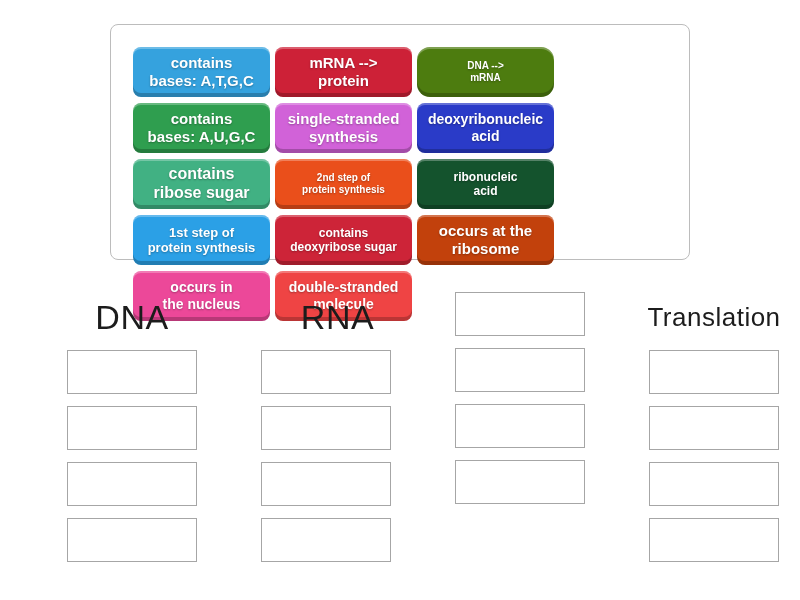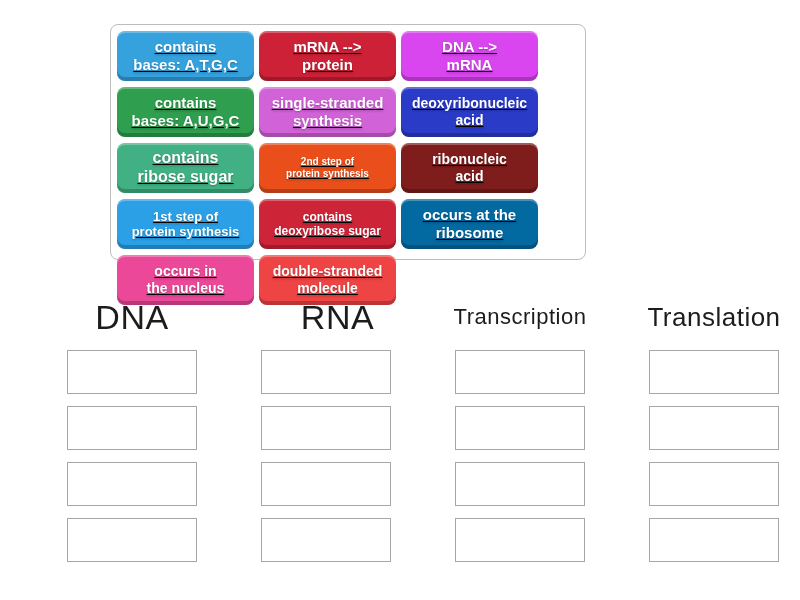--- a/index.html
+++ b/index.html
@@ -15,33 +15,32 @@
     position: relative;
     width: 800px;
     height: 600px;
     background: #ffffff;
   }
   
   .tray {
     position: absolute;
     left: 110px;
     top: 24px;
-    width: 476px;
+    width: 580px;
     height: 236px;
     box-sizing: border-box;
     border: 1px solid #bcbcbc;
     border-radius: 8px;
     background: #ffffff;
-    padding: 6px;
+    padding: 22px;
     display: flex;
     flex-wrap: wrap;
     column-gap: 5px;
     row-gap: 6px;
     align-content: flex-start;
-    text-decoration: underline;
   }
   .tile {
     width: 137px;
     height: 50px;
     box-sizing: border-box;
     border-radius: 8px;
     display: flex;
     align-items: center;
     justify-content: center;
     text-align: center;
@@ -91,39 +90,39 @@
 </style>
 </head>
 <body>
 
 <div class="stage">
   <div class="tray" id="tray">
       <div class="tile" style="background: rgb(53, 162, 222); font-size: 15px;">contains
 bases: A,T,G,C</div>
       <div class="tile" style="background: rgb(205, 33, 55); font-size: 15px;">mRNA --&gt;
 protein</div>
-      <div class="tile" style="background: #d946ef; font-size: 15px;">DNA --&gt;
+      <div class="tile" style="background: #4d7c0f; font-size: 10px; border-radius: 13px;">DNA --&gt;
 mRNA</div>
       <div class="tile" style="background: rgb(47, 158, 79); font-size: 15px;">contains
 bases: A,U,G,C</div>
       <div class="tile" style="background: rgb(209, 98, 216); font-size: 15px;">single-stranded
 synthesis</div>
       <div class="tile" style="background: rgb(42, 59, 200); font-size: 14px;">deoxyribonucleic
 acid</div>
       <div class="tile" style="background: rgb(65, 177, 131); font-size: 16px;">contains
 ribose sugar</div>
       <div class="tile" style="background: rgb(234, 79, 27); font-size: 10px;">2nd step of
 protein synthesis</div>
-      <div class="tile" style="background: #7f1d1d; font-size: 14px;">ribonucleic
+      <div class="tile" style="background: #14532d; font-size: 12px;">ribonucleic
 acid</div>
       <div class="tile" style="background: rgb(43, 160, 230); font-size: 13px;">1st step of
 protein synthesis</div>
       <div class="tile" style="background: rgb(205, 36, 56); font-size: 12px;">contains
 deoxyribose sugar</div>
-      <div class="tile" style="background: #0369a1; font-size: 15px;">occurs at the
+      <div class="tile" style="background: #c2410c; font-size: 15px;">occurs at the
 ribosome</div>
       <div class="tile" style="background: #ec4899; font-size: 14px;">occurs in
 the nucleus</div>
       <div class="tile" style="background: #ef4444; font-size: 14px;">double-stranded
 molecule</div>
     </div>
   <div class="groups" id="groups">
       <div class="group-col">
         <div class="group-title" style="font-size: 34px;">DNA</div>
         <div class="slot"></div>
@@ -132,21 +131,20 @@
         <div class="slot"></div>
       </div>
       <div class="group-col">
         <div class="group-title" style="font-size: 34px; margin-left: 23px;">RNA</div>
         <div class="slot"></div>
         <div class="slot"></div>
         <div class="slot"></div>
         <div class="slot"></div>
       </div>
       <div class="group-col">
-        <div class="group-title" style="font-size: 22px;">Transcription</div>
         <div class="slot"></div>
         <div class="slot"></div>
         <div class="slot"></div>
         <div class="slot"></div>
       </div>
       <div class="group-col">
         <div class="group-title" style="font-size: 26px;">Translation</div>
         <div class="slot"></div>
         <div class="slot"></div>
         <div class="slot"></div>

